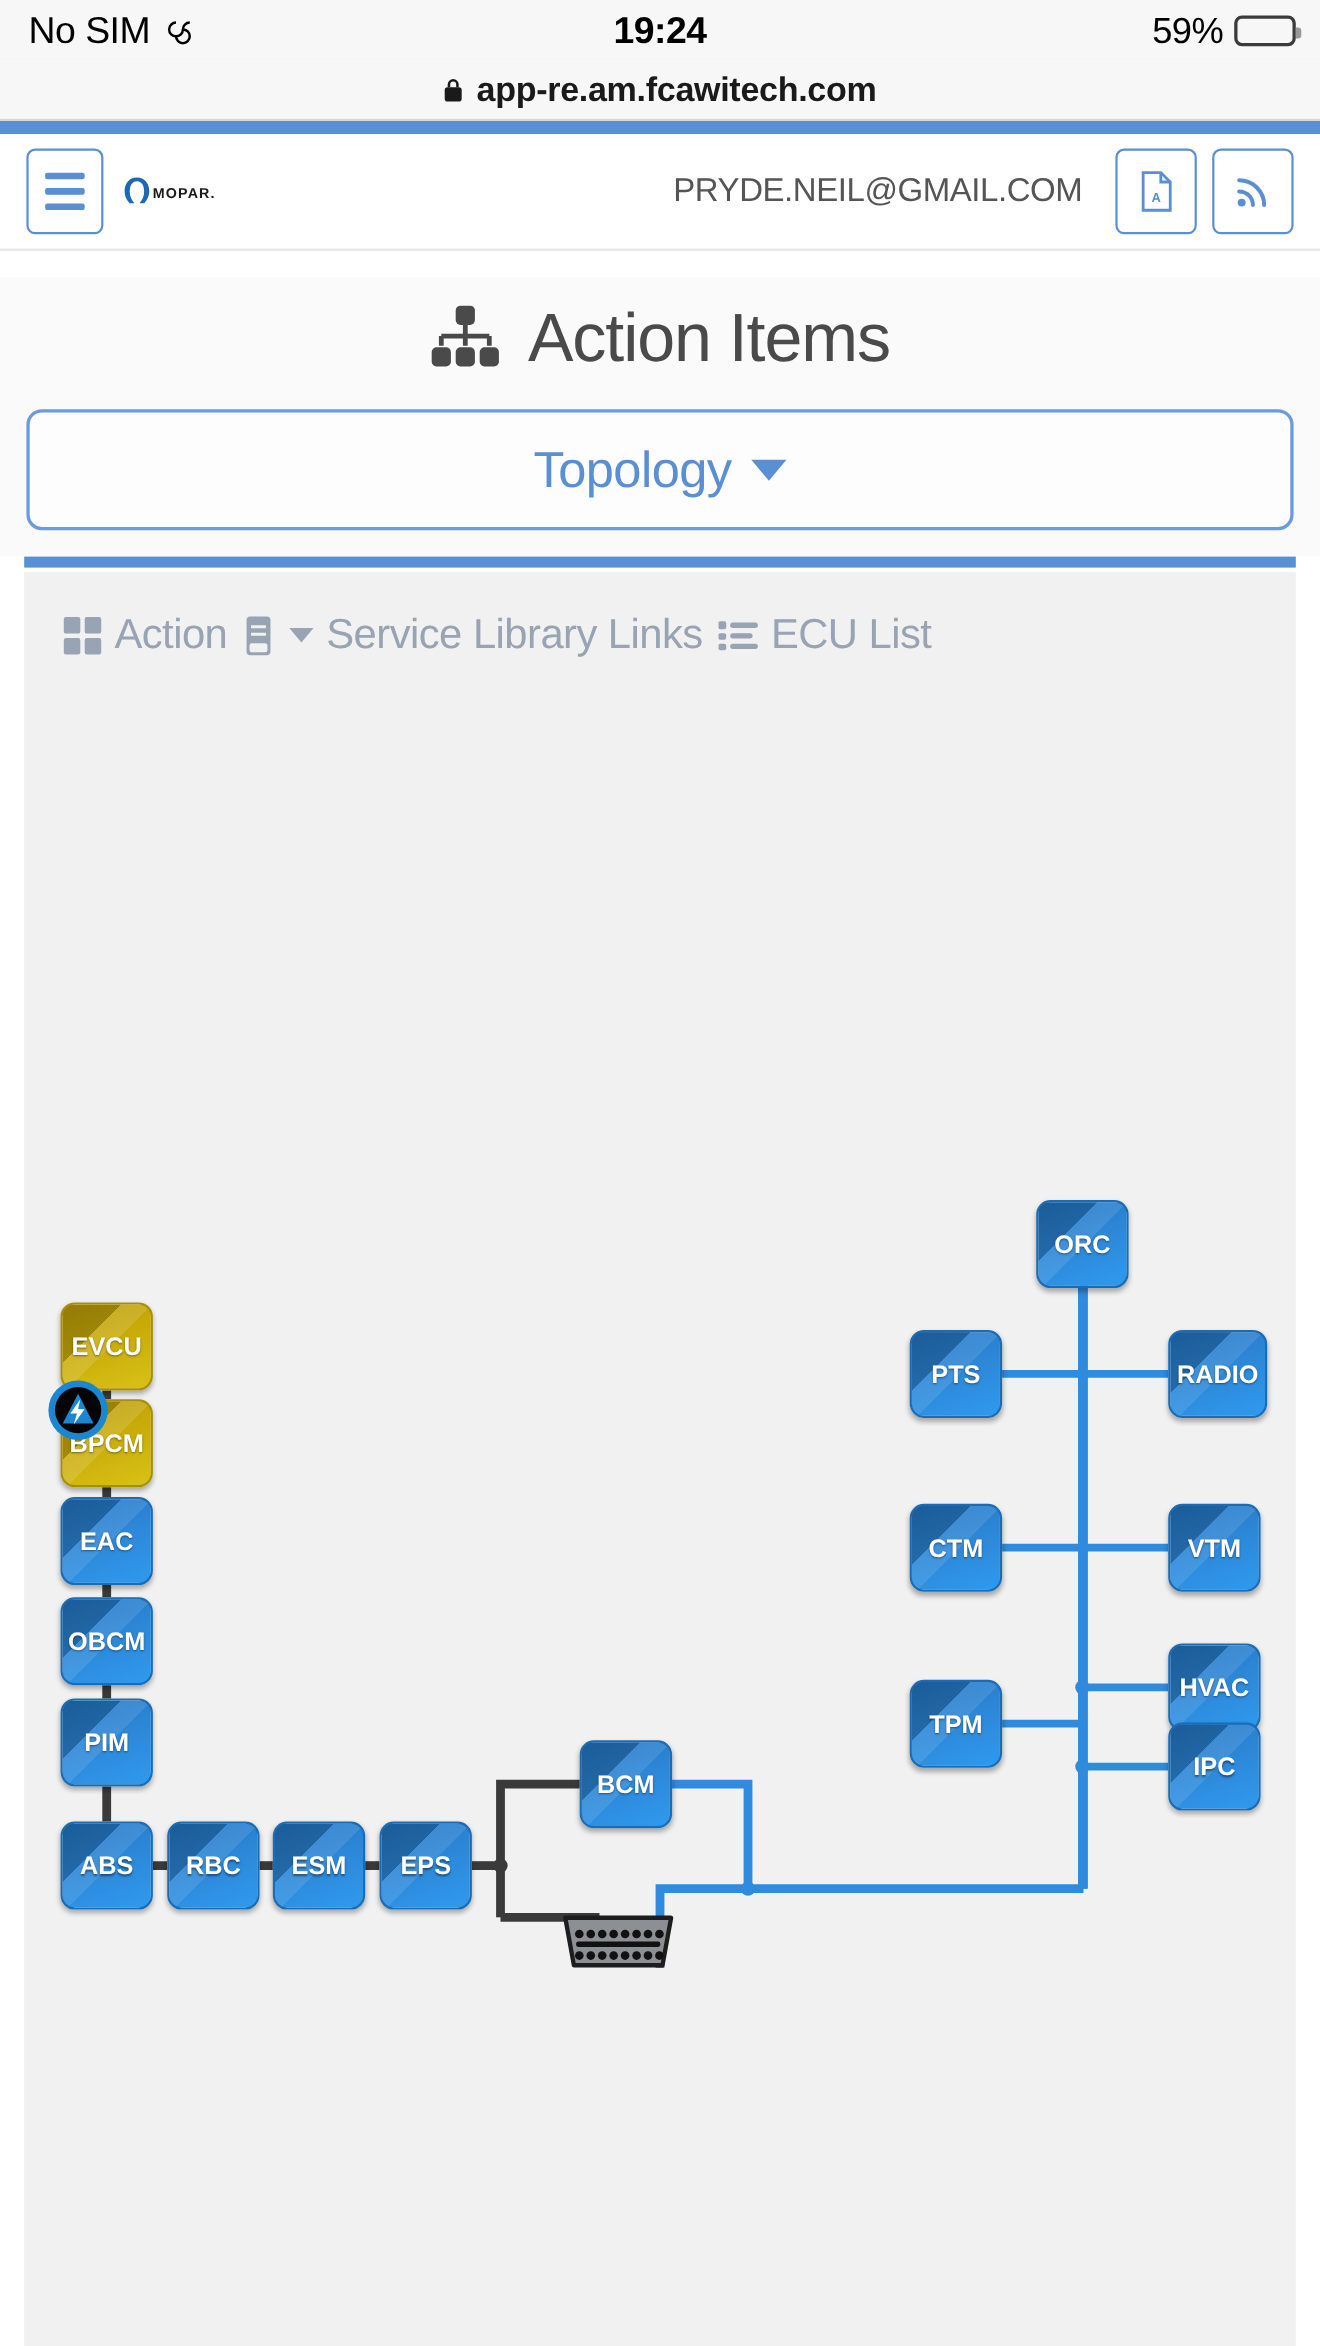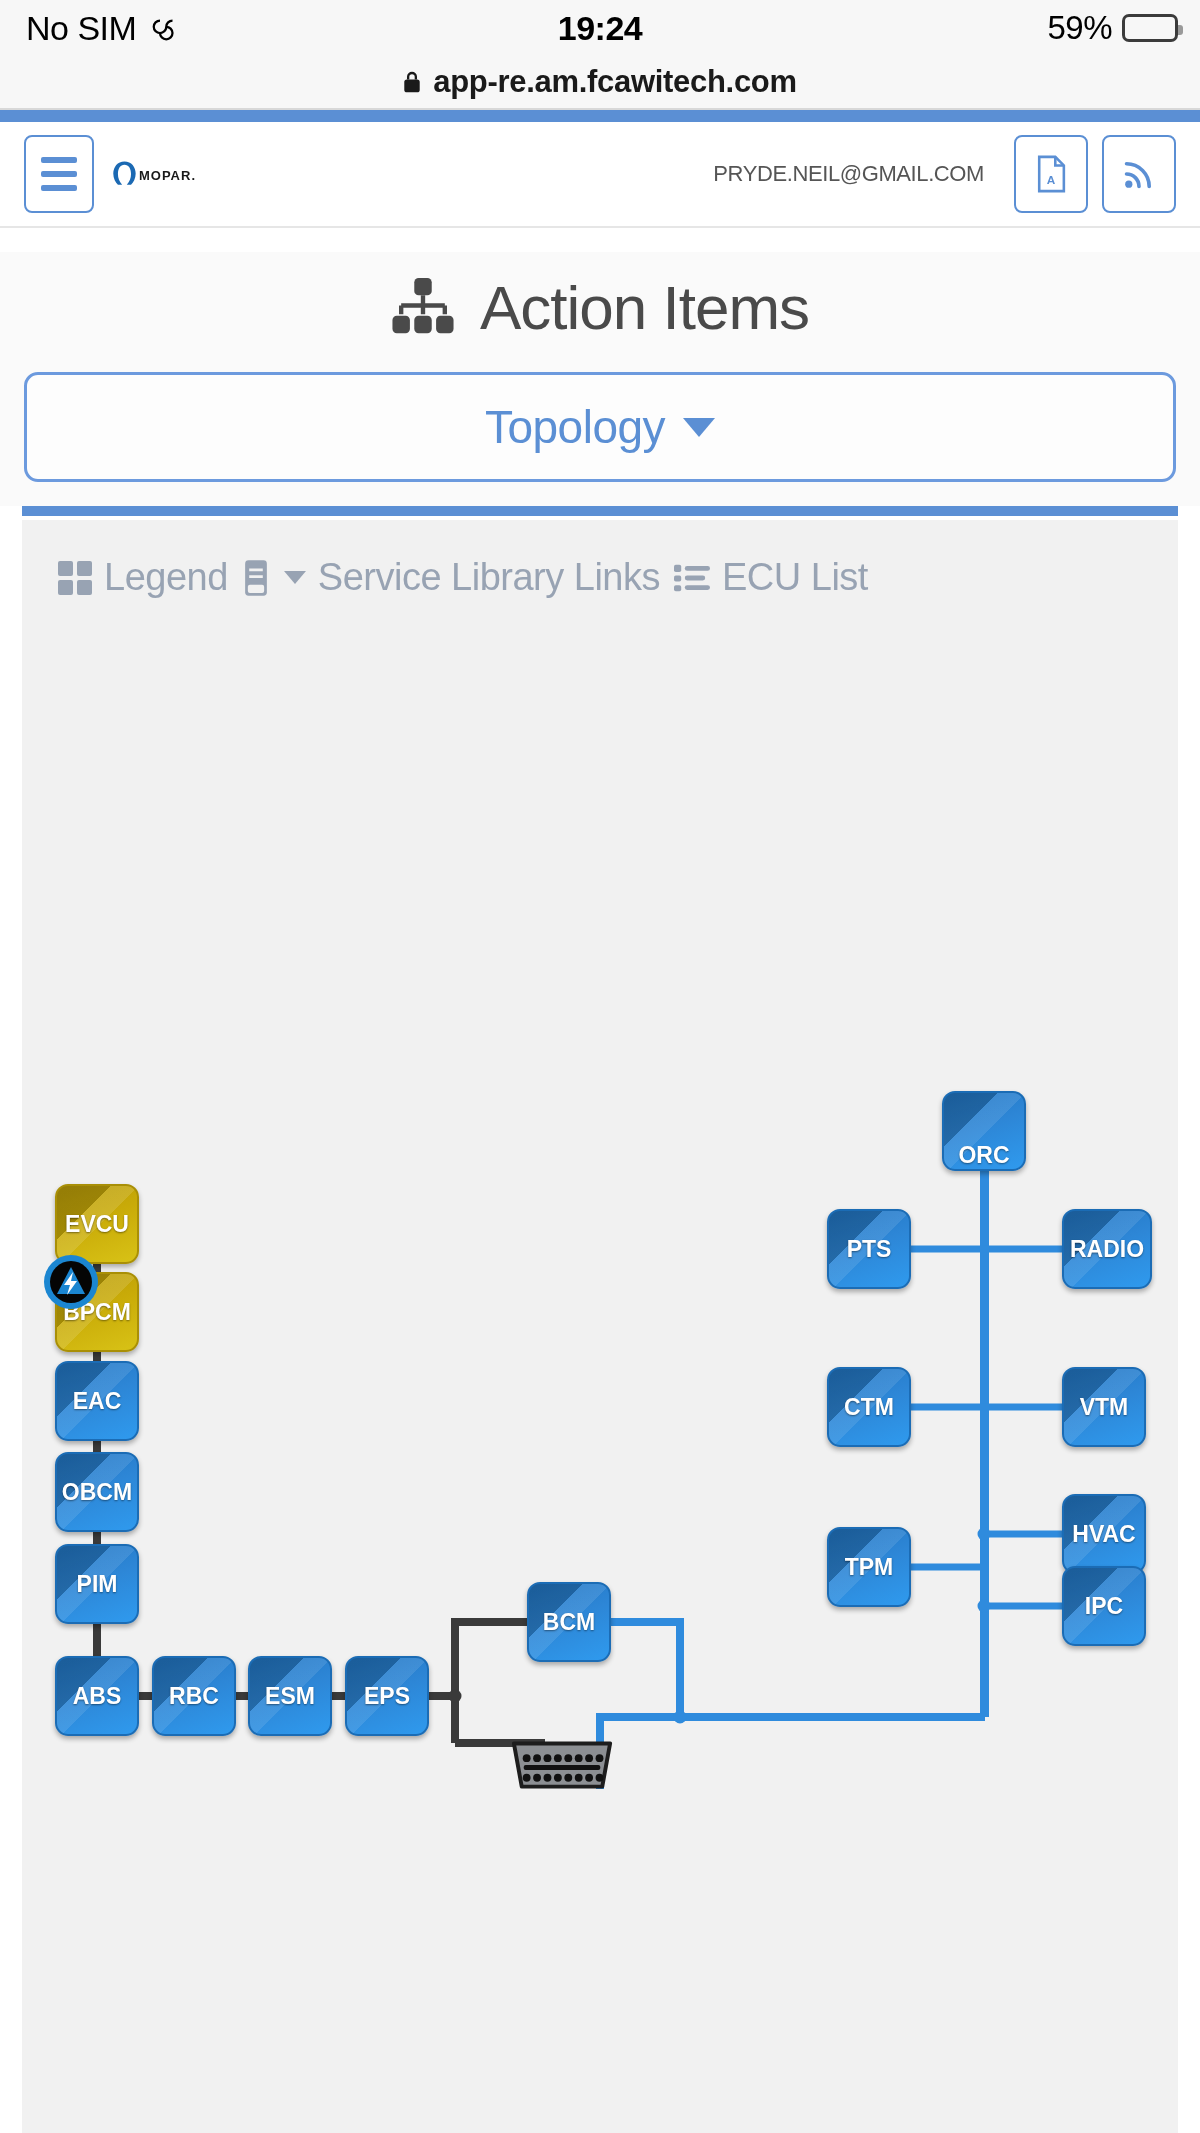--- a/index.html
+++ b/index.html
@@ -61,21 +61,21 @@
   }
   .hamburger-btn { width: 70px; height: 78px; flex-direction: column; gap: 8px; }
   .hamburger-btn span { display:block; width: 36px; height: 6px; background: #5b8fd4; border-radius: 2px; }
 
   .mopar-logo { margin-left: 16px; width: 86px; display:flex; flex-direction:row; align-items:center; }
   .mopar-mark { width: 62px; height: 58px; }
   .mopar-word { font-size: 13px; font-weight: bold; letter-spacing: 1px; color:#1a1a1a; margin-top: 2px; }
 
   .header-spacer { flex: 1; }
   .user-email {
-    font-size: 22px; color: #555; letter-spacing: -0.4px; margin-right: 16px; white-space: nowrap;
+    font-size: 30px; color: #555; letter-spacing: -0.4px; margin-right: 16px; white-space: nowrap;
   }
   .doc-btn, .rss-btn { width: 74px; height: 78px; margin-left: 14px; }
 
   
   .page-title-row {
     background: #fafafa; height: 110px;
     display: flex; align-items: center; justify-content: center; gap: 25px; margin-top: 24px;
   }
   .sitemap-icon { width: 64px; height: 62px; }
   .page-title { font-size: 62px; color: #4a4a4a; font-weight: 400; letter-spacing: -1px; }
@@ -220,21 +220,21 @@
 <div class="diagram-panel">
 
   <div class="diagram-toolbar">
     <div class="tool-item">
       <span class="grid-icon">
           <i></i>
           <i></i>
           <i></i>
           <i></i>
         </span>
-      <span class="tool-label">Legend</span>
+      <span class="tool-label">Action</span>
     </div>
     <div class="tool-item">
       <svg class="book-icon" viewBox="0 0 20 28">
         <rect x="2" y="1" width="16" height="26" rx="2.5" fill="#98a3b3"></rect>
         <path d="M5 8h10M5 13h10" stroke="#f1f1f1" stroke-width="2"></path>
         <rect x="4" y="19" width="12" height="6" rx="1.5" fill="#f1f1f1"></rect>
       </svg>
       <span class="small-caret"></span>
       <span class="tool-label">Service Library Links</span>
     </div>
@@ -304,21 +304,21 @@
       </div>
       <div class="node blue" style="left: 226px; top: 1136px;">
         <span>ESM</span>
       </div>
       <div class="node blue" style="left: 323px; top: 1136px;">
         <span>EPS</span>
       </div>
       <div class="node blue" style="left: 505px; top: 1062px;">
         <span>BCM</span>
       </div>
-      <div class="node blue" style="left: 920px; top: 571px; align-items: flex-end;">
+      <div class="node blue" style="left: 920px; top: 571px;">
         <span>ORC</span>
       </div>
       <div class="node blue" style="left: 805px; top: 689px;">
         <span>PTS</span>
       </div>
       <div class="node blue wide" style="left: 1040px; top: 689px;">
         <span>RADIO</span>
       </div>
       <div class="node blue" style="left: 805px; top: 847px;">
         <span>CTM</span>

